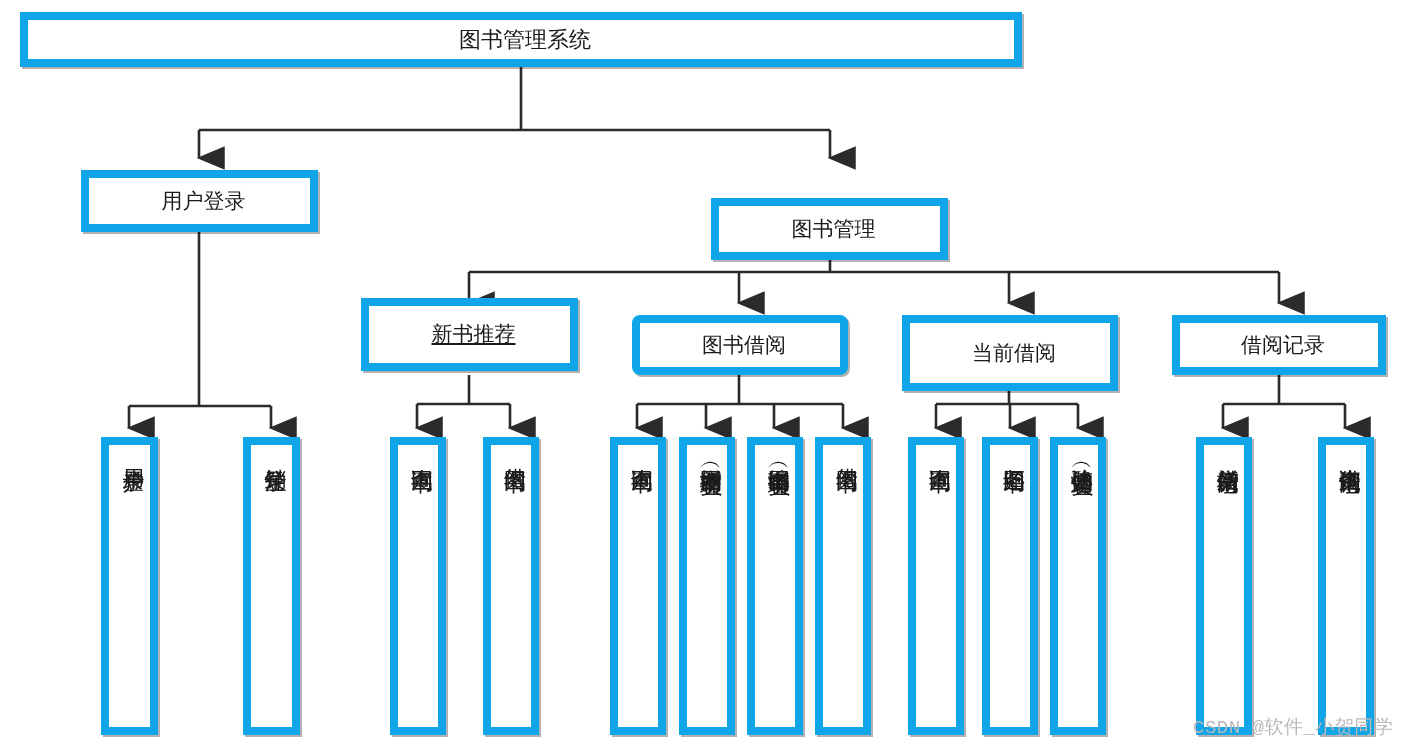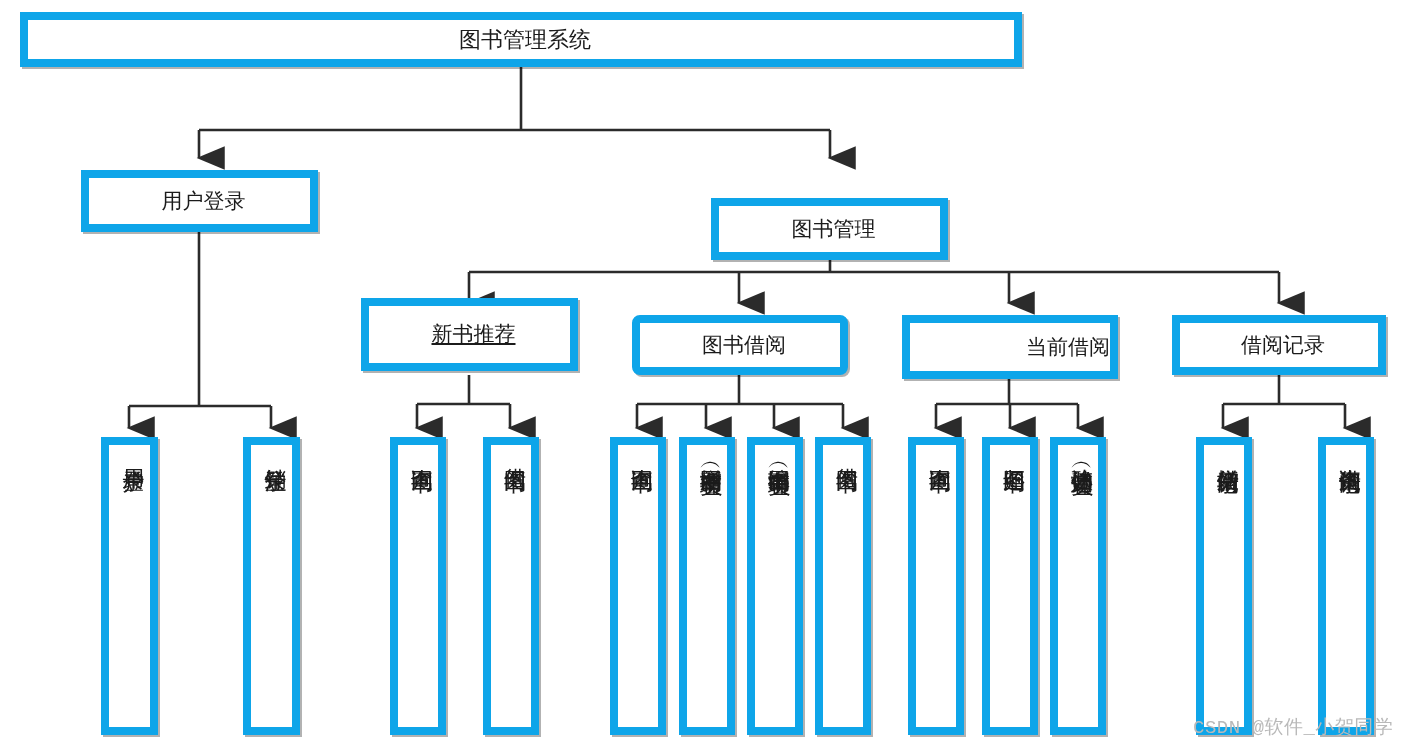--- a/index.html
+++ b/index.html
@@ -135,21 +135,21 @@
   <div class="node horiz" style="left:711px; top:170px; width:237px; height:62px;margin-top:28px;">
     <span class="label">图书管理</span>
   </div>
 
   <div class="node horiz" style="left:361px; top:298px; width:217px; height:73px;text-decoration:underline;">
     <span class="label">新书推荐</span>
   </div>
   <div class="node horiz" style="left:632px; top:315px; width:216px; height:60px;border-radius:8px;">
     <span class="label">图书借阅</span>
   </div>
-  <div class="node horiz" style="left:902px; top:315px; width:216px; height:64px;justify-content:flex-end;">
+  <div class="node horiz" style="left:902px; top:315px; width:216px; height:76px;">
     <span class="label">当前借阅</span>
   </div>
   <div class="node horiz" style="left:1172px; top:315px; width:214px; height:60px;">
     <span class="label">借阅记录</span>
   </div>
 
   <div class="node vert" style="left:101px; top:437px; width:57px; height:298px;">
     <span class="label">用户登录</span>
   </div>
   <div class="node vert" style="left:243px; top:437px; width:57px; height:298px;">

